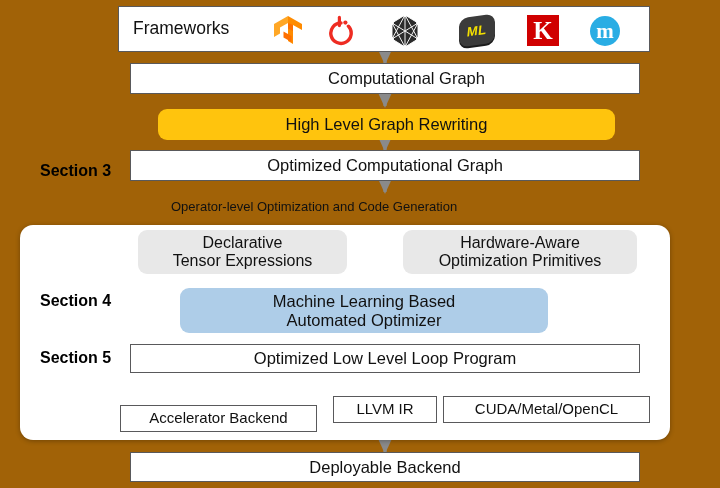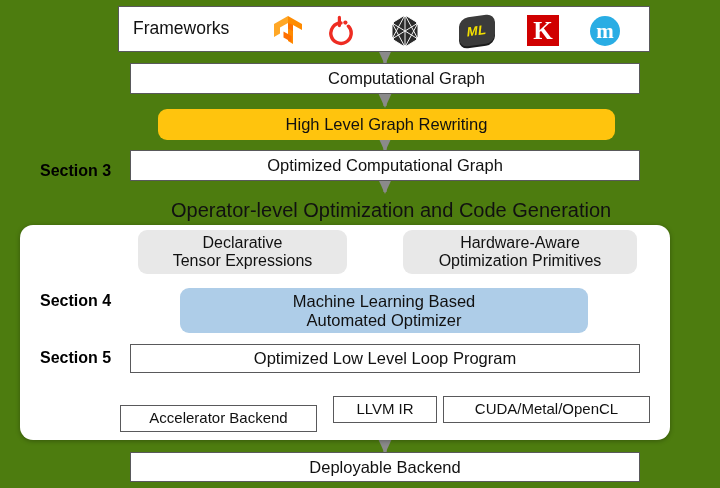--- a/index.html
+++ b/index.html
@@ -8,21 +8,21 @@
     background: #ffffff;
   }
   body {
     font-family: "Liberation Sans", sans-serif;
     color: #111111;
   }
   #stage {
     position: relative;
     width: 720px;
     height: 488px;
-    background: #4d7c0f;
+    background: #a16207;
     overflow: hidden;
   }
 
   
   .node {
     position: absolute;
     box-sizing: border-box;
     display: flex;
     align-items: center;
     justify-content: center;
@@ -68,21 +68,21 @@
     font-weight: bold;
     font-size: 16px;
     color: #000000;
     white-space: nowrap;
     margin-top: 48px;
   }
 
   
   .caption {
     position: absolute;
-    font-size: 20px;
+    font-size: 13px;
     color: #111111;
     white-space: nowrap;
   }
 
   
   .card {
     position: absolute;
     background: #ffffff;
     border-radius: 13px;
     box-shadow: 0 1px 5px rgba(0,0,0,0.30);
@@ -262,21 +262,21 @@
     <span>Tensor Expressions</span>
   </div>
 
   <div class="node pill-gray" style="left:403px; top:230px; width:234px; height:44px; flex-direction:column;">
     <span>Hardware-Aware</span>
     <span>Optimization Primitives</span>
   </div>
 
   <div class="section-label" style="left:40px; top:301px;">Section 5</div>
 
-  <div class="node pill-blue" style="left:180px; top:288px; width:408px; height:45px; flex-direction:column;">
+  <div class="node pill-blue" style="left:180px; top:288px; width:368px; height:45px; flex-direction:column;">
     <span>Machine Learning Based</span>
     <span>Automated Optimizer</span>
   </div>
 
   <div class="node boxline" style="left:130px; top:344px; width:510px; height:29px;">
     <span>Optimized Low Level Loop Program</span>
   </div>
 
   <div class="node boxline" style="left:120px; top:389px; width:197px; height:27px; font-size:15px;margin-top:16px;">
     <span>Accelerator Backend</span>

